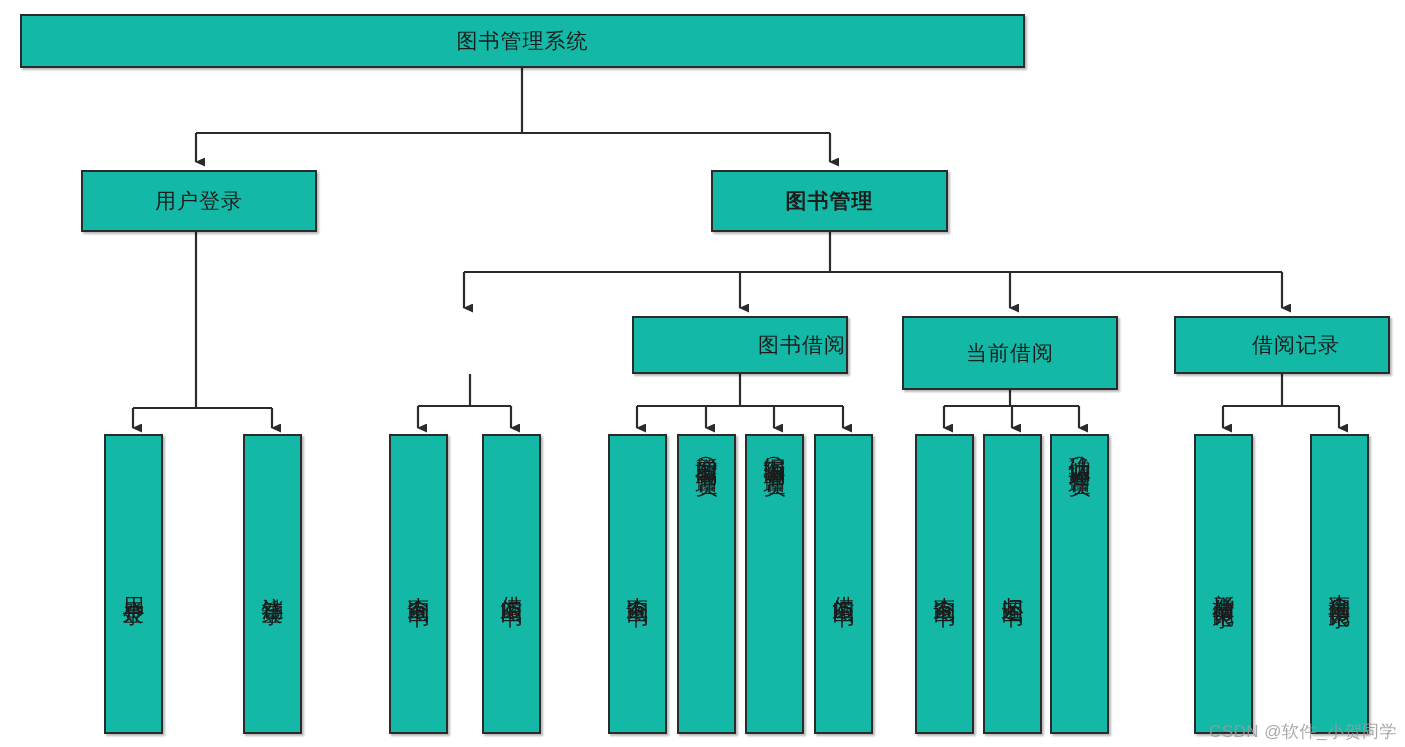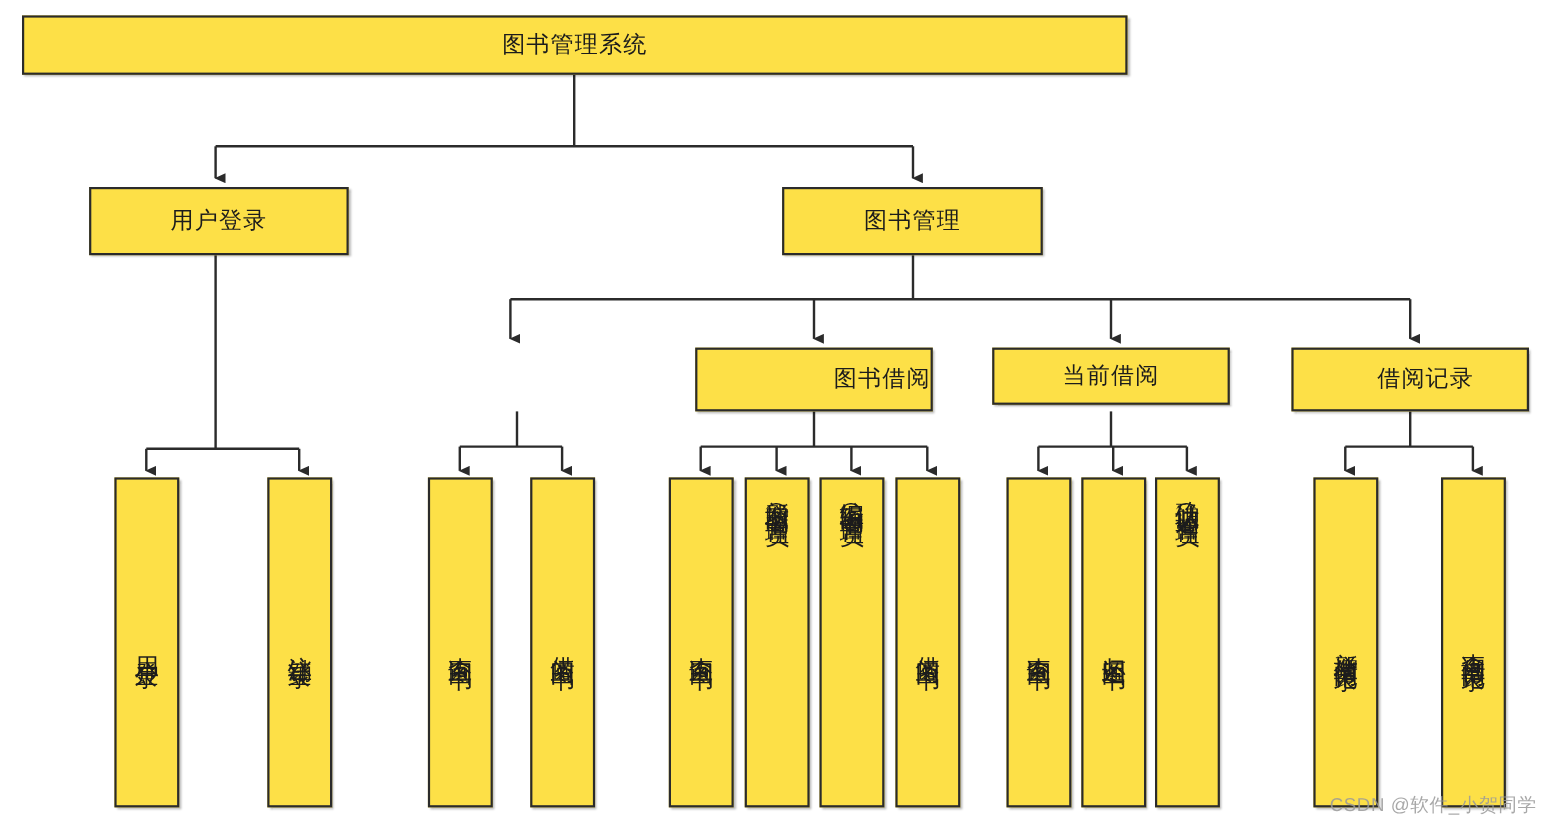--- a/index.html
+++ b/index.html
@@ -22,21 +22,21 @@
     left: 0;
     top: 0;
     width: 1405px;
     height: 747px;
     pointer-events: none;
   }
   .node {
     position: absolute;
     box-sizing: border-box;
     border: 2px solid #2b2b2b;
-    background: #fde047;
+    background: #14b8a6;
     display: flex;
     align-items: center;
     justify-content: center;
     box-shadow: 2px 2px 2px rgba(0,0,0,0.28);
   }
   .node .label {
     color: #1c1c1c;
     font-size: 21px;
     line-height: 1.05;
     letter-spacing: 1px;
@@ -125,28 +125,28 @@
     </g>
   </svg>
 
   <div class="node" style="left:20px; top:14px; width:1005px; height:54px;">
     <span class="label">图书管理系统</span>
   </div>
 
   <div class="node" style="left:81px; top:170px; width:236px; height:62px;">
     <span class="label">用户登录</span>
   </div>
-  <div class="node" style="left:711px; top:170px; width:237px; height:62px;">
+  <div class="node" style="left:711px; top:170px; width:237px; height:62px;font-weight:bold;">
     <span class="label">图书管理</span>
   </div>
 
   <div class="node" style="left:632px; top:316px; width:216px; height:58px;justify-content:flex-end;">
     <span class="label">图书借阅</span>
   </div>
-  <div class="node" style="left:902px; top:316px; width:216px; height:52px;">
+  <div class="node" style="left:902px; top:316px; width:216px; height:74px;">
     <span class="label">当前借阅</span>
   </div>
   <div class="node" style="left:1174px; top:316px; width:216px; height:58px;padding-left:28px;">
     <span class="label">借阅记录</span>
   </div>
 
   <div class="node vertical center" style="left:104px; top:434px; width:59px; height:300px;">
     <span class="label">用户登录</span>
   </div>
   <div class="node vertical center" style="left:243px; top:434px; width:59px; height:300px;">

